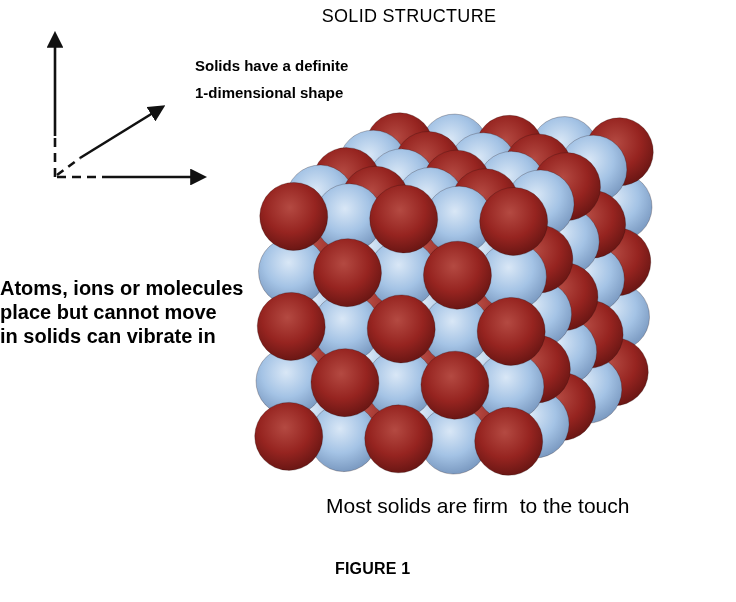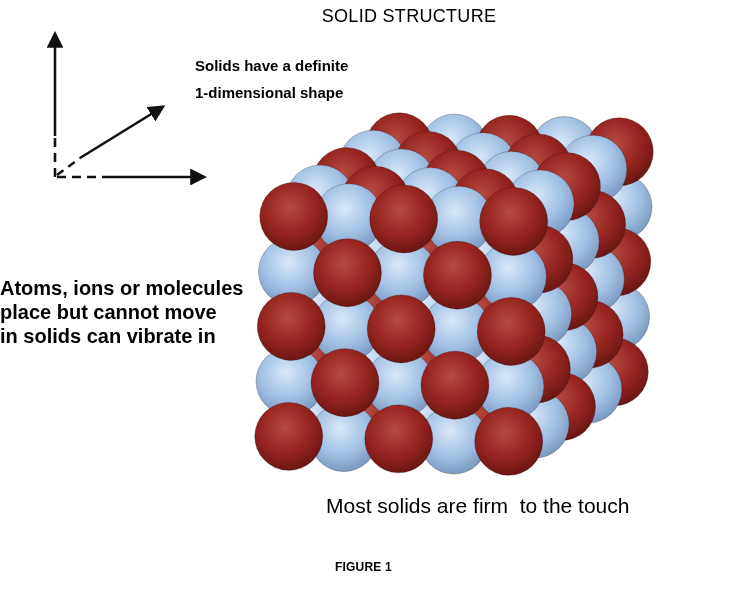--- a/index.html
+++ b/index.html
@@ -21,21 +21,21 @@
   .left-note{
     left:0;top:276px;width:268px;
     font-size:20px;font-weight:bold;line-height:24px;text-align:left;
   }
   .caption{
     left:278px;top:494px;
     font-size:21px;font-weight:normal;white-space:pre;margin-left:48px;
   }
   .figure-label{
     left:335px;top:560px;
-    font-size:12px;font-weight:bold;letter-spacing:.2px;
+    font-size:16px;font-weight:bold;letter-spacing:.2px;
   }
   .axes-svg{left:20px;top:20px;}
   .crystal-svg{left:230px;top:100px;}
 </style>
 </head>
 <body>
 
 <div class="abs title">SOLID STRUCTURE</div>
 
 <svg class="abs axes-svg" width="210" height="180" viewBox="0 0 210 180" aria-hidden="true">

